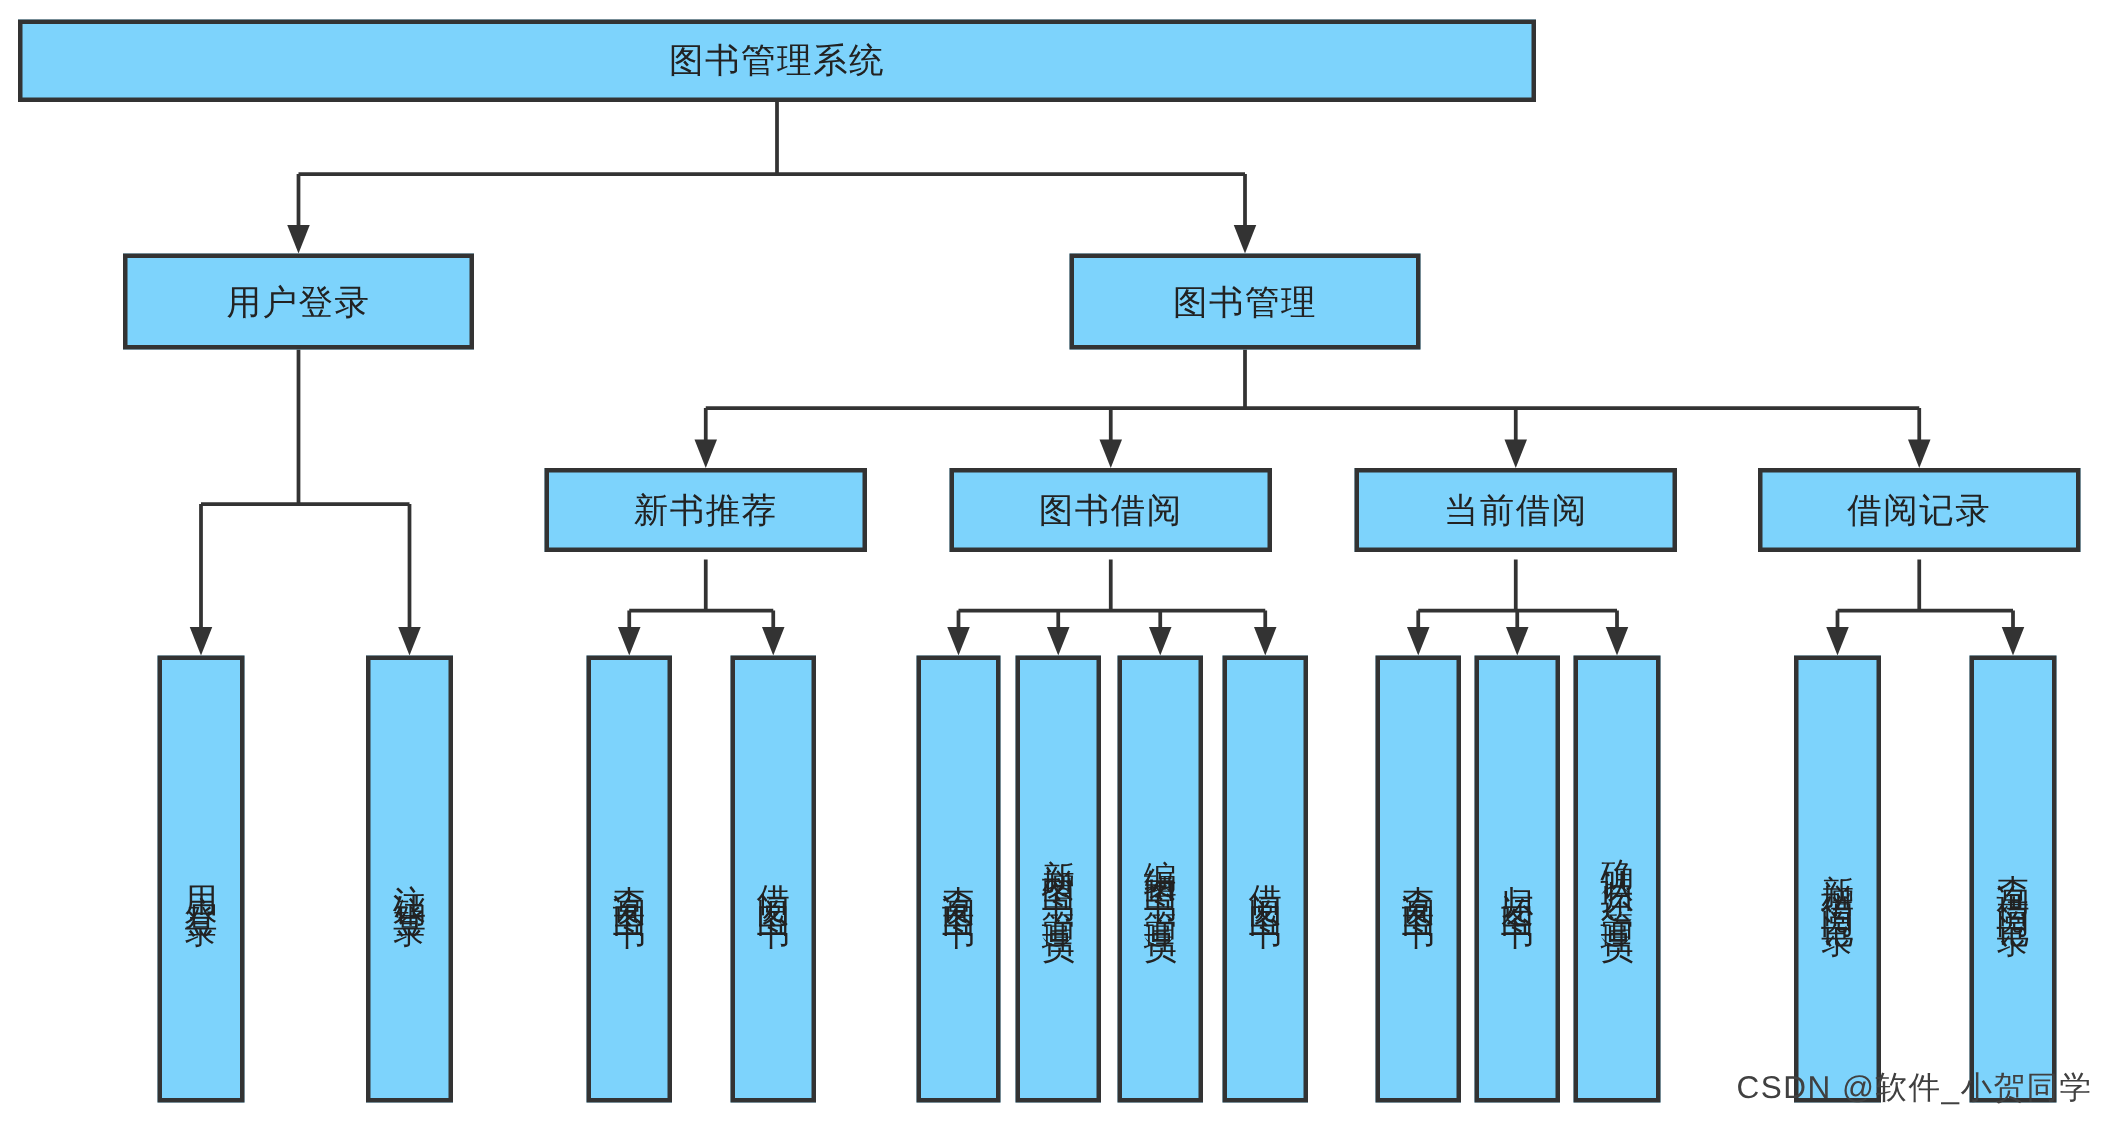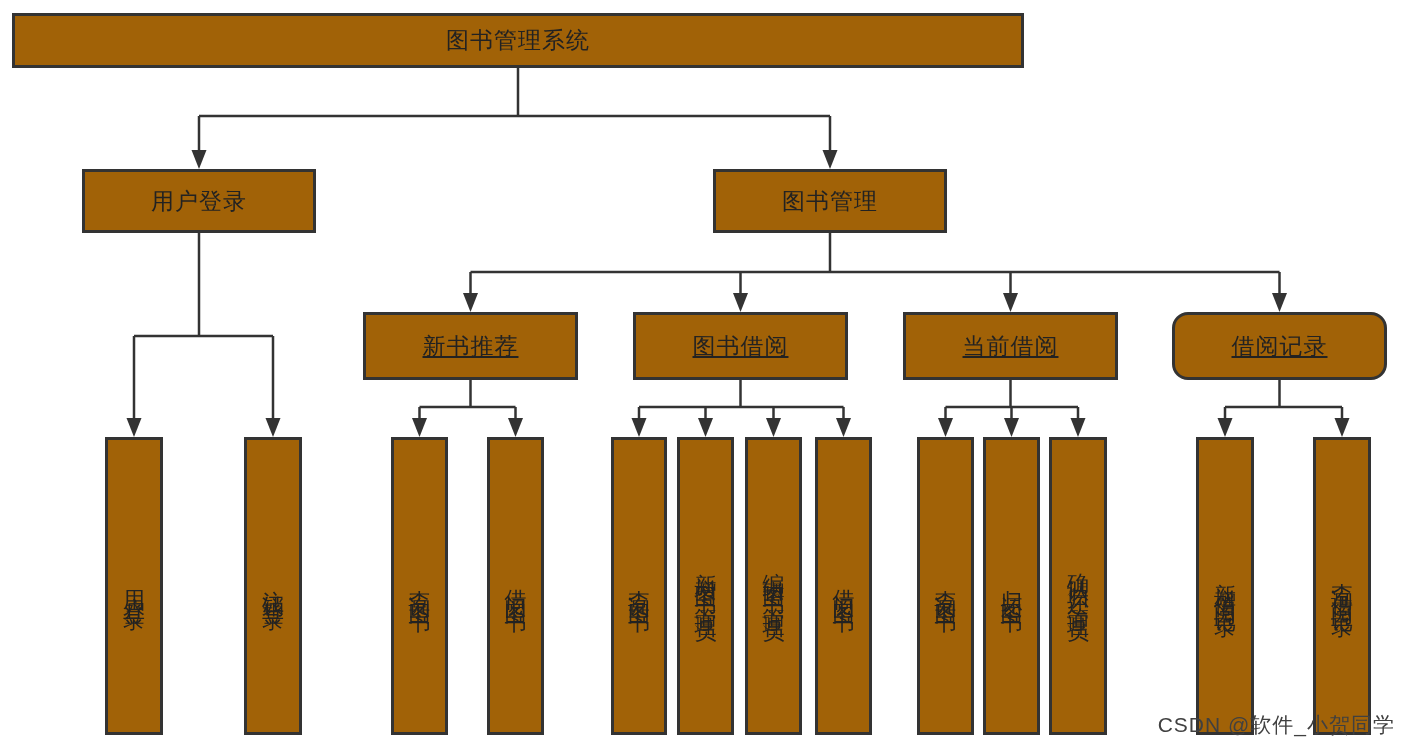--- a/index.html
+++ b/index.html
@@ -8,37 +8,37 @@
     width:1405px;height:747px;
     background:#ffffff;
     font-family:"Liberation Sans","DejaVu Sans",sans-serif;
     overflow:hidden;
   }
   #wires{position:absolute;left:0;top:0;width:1405px;height:747px;}
   .node{
     position:absolute;
     box-sizing:border-box;
     border:3px solid #333333;
-    background:#a16207;
+    background:#7dd3fc;
     display:flex;align-items:center;justify-content:center;
     color:#222222;
   }
   .hbox{font-size:23px;letter-spacing:1px;}
   .vbox{width:58px;top:437px;height:298px;}
   .vtext{
     writing-mode:vertical-rl;
     text-orientation:mixed;
     font-size:22px;
     letter-spacing:7px;
     line-height:1;
     color:#222222;
     white-space:nowrap;
   }
   .lvl2{top:169px;width:234px;height:64px;}
-  .lvl3{top:312px;width:215px;height:68px;text-decoration:underline;}
+  .lvl3{top:312px;width:215px;height:56px;}
   #watermark{
     position:absolute;
     right:10px;bottom:8px;
     font-size:21px;
     color:#404040;
     letter-spacing:1px;
     white-space:nowrap;
   }
 </style>
 </head>
@@ -122,21 +122,21 @@
 
   <div class="node hbox lvl3" style="left:363px;">
     <span>新书推荐</span>
   </div>
   <div class="node hbox lvl3" style="left:633px;">
     <span>图书借阅</span>
   </div>
   <div class="node hbox lvl3" style="left:903px;">
     <span>当前借阅</span>
   </div>
-  <div class="node hbox lvl3" style="left:1172px;border-radius:16px;">
+  <div class="node hbox lvl3" style="left:1172px;">
     <span>借阅记录</span>
   </div>
 
   <div class="node vbox" style="left:105px;">
     <span class="vtext">用户登录</span>
   </div>
   <div class="node vbox" style="left:244px;">
     <span class="vtext">注销登录</span>
   </div>
 

